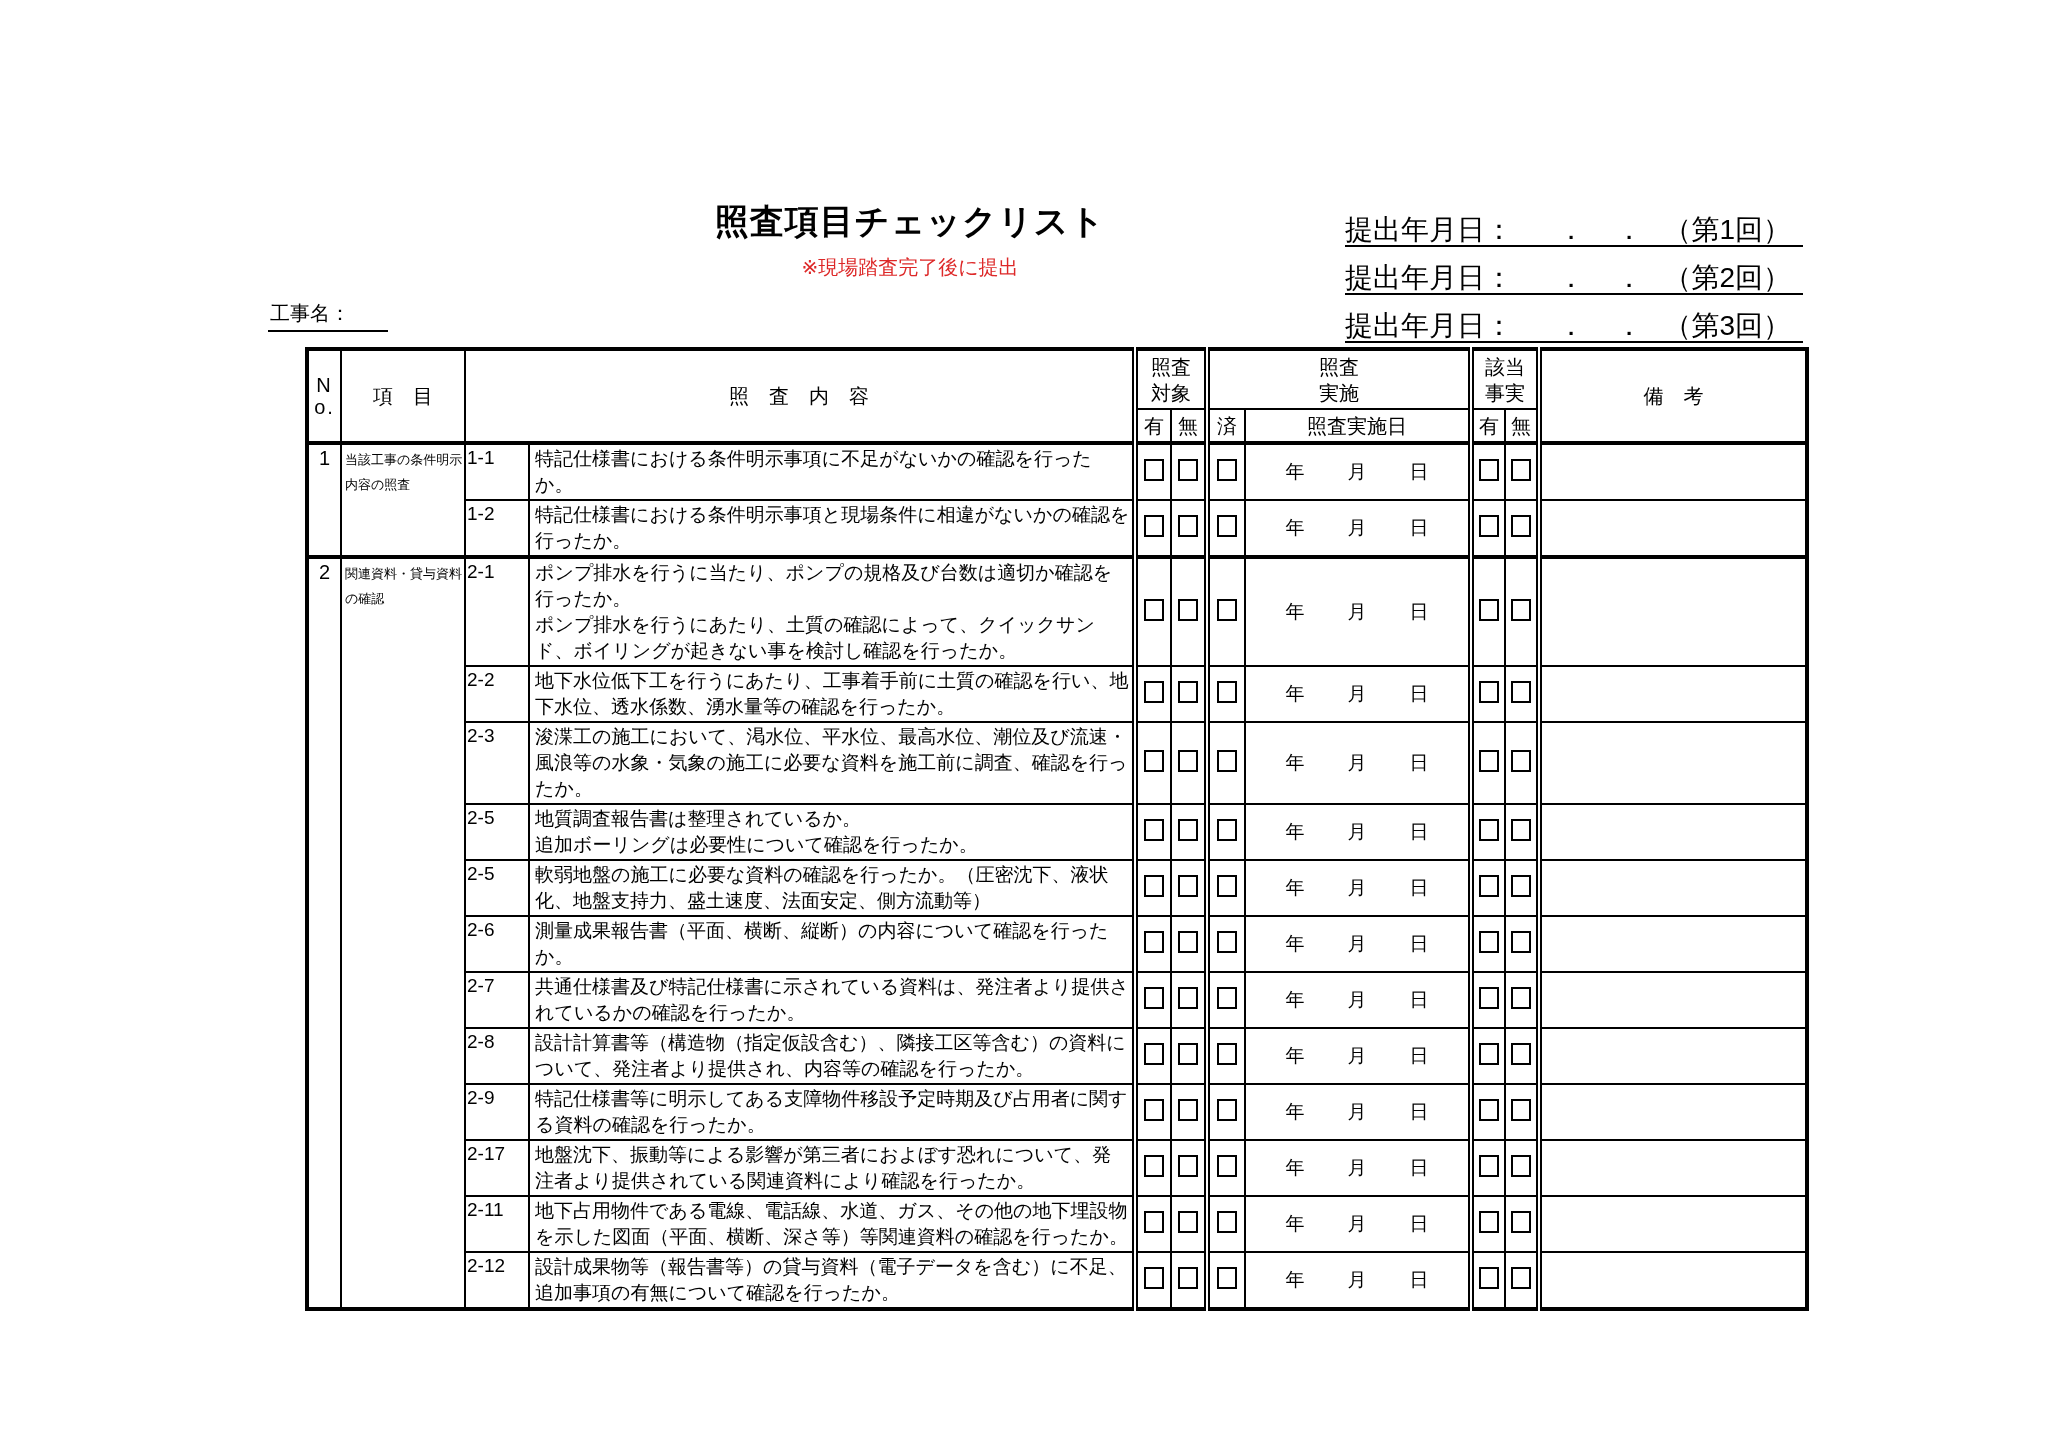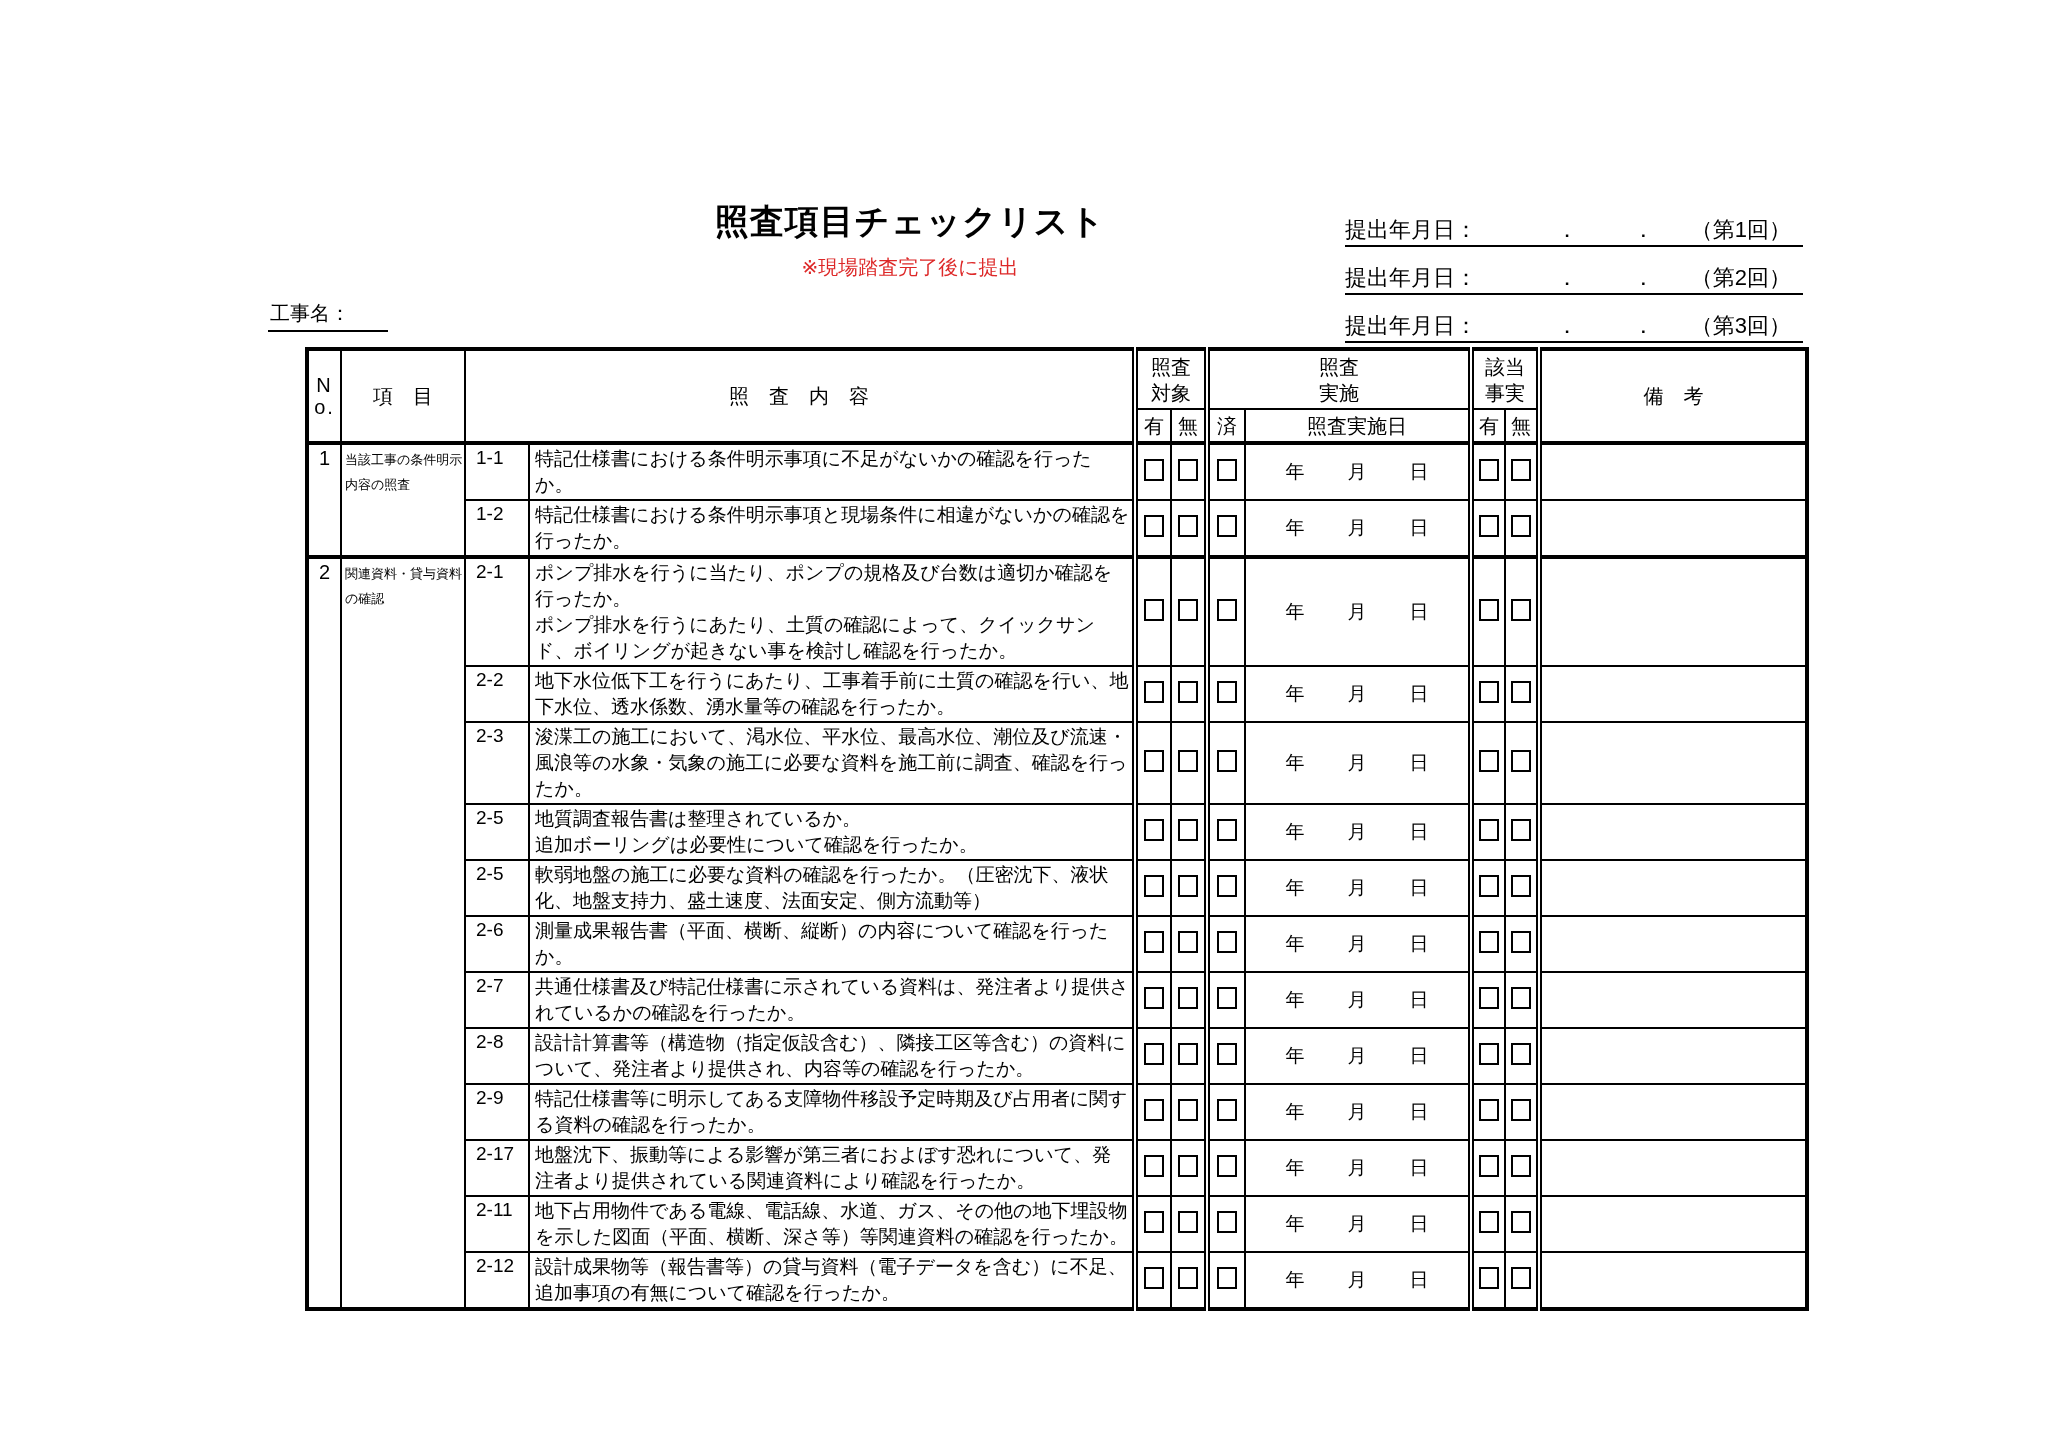--- a/index.html
+++ b/index.html
@@ -7,42 +7,42 @@
   .page{position:relative;width:1994px;height:1448px;background:#fff;overflow:hidden;}
 
   
   .title-block{position:absolute;left:520px;top:200px;width:780px;text-align:center;}
   .doc-title{font-size:34px;font-weight:bold;letter-spacing:1px;line-height:42px;}
   .doc-note{margin-top:12px;font-size:20px;color:#dd2828;}
   .project-name{position:absolute;left:268px;top:300px;font-size:20px;
                 border-bottom:2px solid #000;padding:0 38px 3px 2px;}
 
   .submission-block{position:absolute;left:1345px;top:215px;width:458px;}
-  .sub-line{display:flex;align-items:flex-start;border-bottom:2px solid #000;
-            height:30px;font-size:22px;margin-bottom:16px;white-space:nowrap;}
+  .sub-line{display:flex;align-items:center;border-bottom:2px solid #000;
+            height:30px;font-size:28px;margin-bottom:16px;white-space:nowrap;}
   .sp1{flex:80 0 0;} .sp2{flex:55 0 0;} .sp3{flex:37 0 0;} .sp4{flex:0 0 12px;}
 
   
   table.checklist{position:absolute;left:305px;top:347px;width:1500px;
                   border-collapse:collapse;table-layout:fixed;
                   border:4px solid #000;}
   .checklist th,.checklist td{border:2px solid #000;overflow:hidden;}
   .checklist th{font-weight:normal;text-align:center;vertical-align:middle;
                 font-size:20px;white-space:pre-line;line-height:26px;padding:1px;}
   .grp-l{border-left:6px double #000 !important;}
   thead tr.h-top{height:60px;}
   thead tr.h-sub{height:34px;}
   th.h-no{font-size:20px;letter-spacing:2px;word-break:break-all;
           line-height:22px;padding:2px 0;}
   tbody tr{height:55px;}
   tbody tr.group-start td{border-top:4px solid #000;}
   td.c-no{vertical-align:top;text-align:center;font-size:20px;padding-top:2px;}
   td.c-cat{vertical-align:top;font-size:13px;line-height:25px;padding:2px 1px 2px 3px;
            word-break:break-all;margin-top:24px;}
-  td.c-code{vertical-align:top;font-size:19px;padding:2px 2px 2px 10px;}
+  td.c-code{vertical-align:top;font-size:19px;padding:2px 2px 2px 1px;}
   td.c-text{vertical-align:top;font-size:19px;line-height:26px;
             padding:1px 2px 1px 5px;white-space:pre-line;word-break:normal;
             line-break:strict;}
   td.c-box{text-align:center;vertical-align:middle;padding:0;}
   .cb{display:inline-block;width:16px;height:18px;border:2px solid #000;
       background:#fff;}
   td.c-date{vertical-align:middle;padding:0;}
   .ymd-row{display:flex;justify-content:space-around;font-size:19px;padding:0 18px;}
   td.c-remarks{background:#fff;}
 </style>

